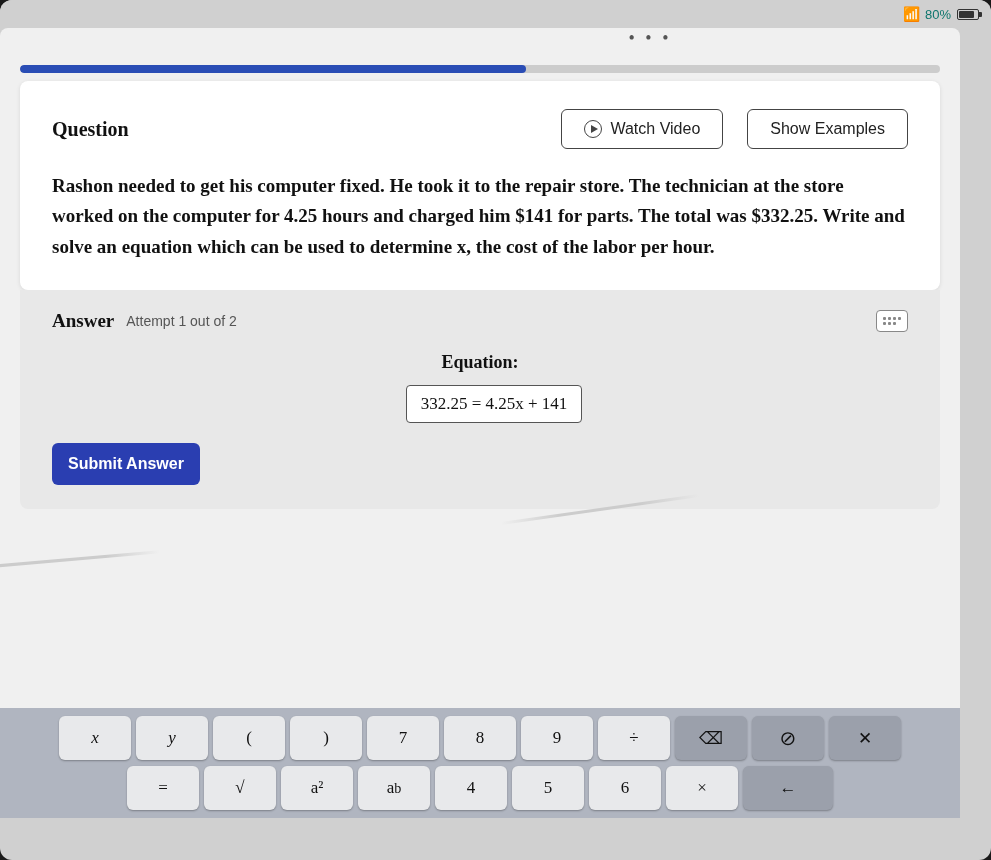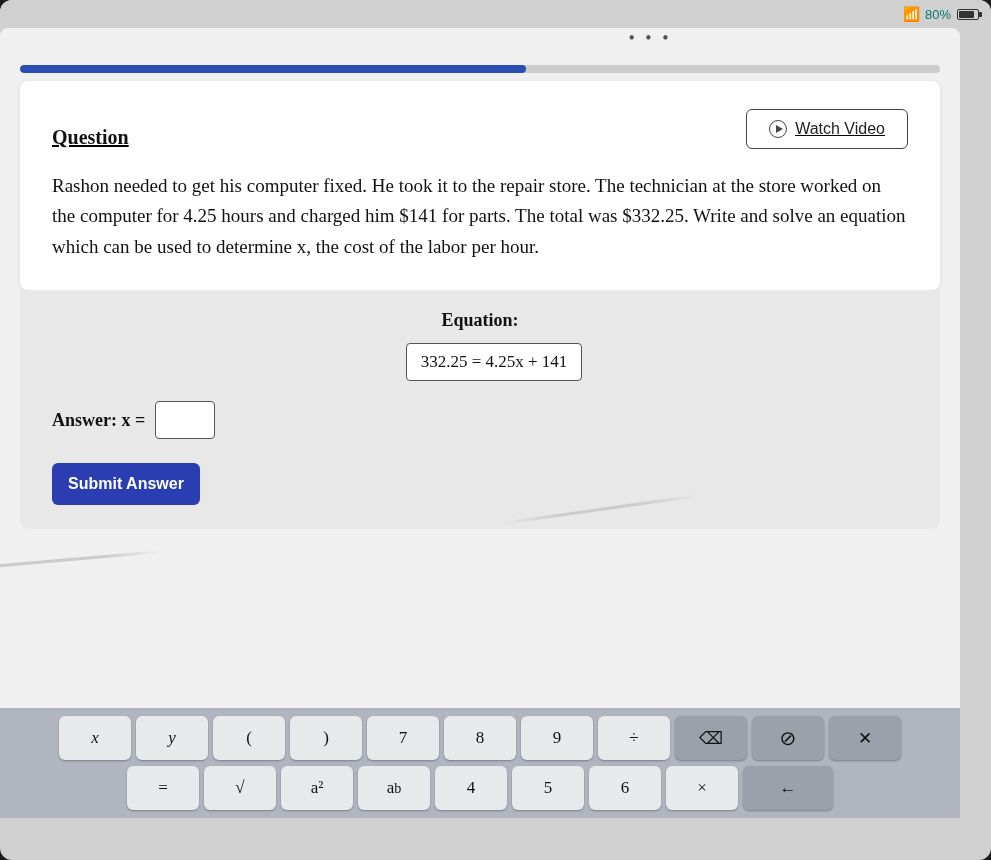--- a/index.html
+++ b/index.html
@@ -91,24 +91,23 @@
       margin: 0 20px;
       background: #ffffff;
       border-radius: 8px;
       padding: 28px 32px;
       box-shadow: 0 1px 4px rgba(0,0,0,0.1);
     }
 
     
     .question-header {
       display: flex;
-      align-items: flex-end;
+      align-items: center;
       justify-content: space-between;
       margin-bottom: 22px;
-      text-decoration: underline;
     }
 
     .question-label {
       font-size: 20px;
       font-weight: bold;
       font-family: Georgia, serif;
       color: #111;
     }
 
     .header-buttons {
@@ -160,20 +159,21 @@
       border-width: 4px 0 4px 7px;
       border-color: transparent transparent transparent #444;
     }
 
     
     .question-text {
       font-size: 19px;
       line-height: 1.6;
       color: #111;
       font-family: Georgia, serif;
+      font-weight: bold;
     }
 
     
     .answer-section {
       margin: 0 20px;
       background: #e8e8e8;
       border-radius: 0 0 8px 8px;
       padding: 20px 32px 24px 32px;
     }
 
@@ -392,46 +392,64 @@
 
     <div class="card">
 
       <div class="question-header">
         <span class="question-label">Question</span>
         <div class="header-buttons">
           <button class="btn-watch-video">
             <span class="play-icon"></span>
             <span>Watch Video</span>
           </button>
+          <button class="btn-show-examples">
+            <span>Show Examples</span>
+          </button>
         </div>
       </div>
 
       <p class="question-text">Rashon needed to get his computer fixed. He took it to the repair store. The technician at the store worked on the computer for 4.25 hours and charged him $141 for parts. The total was $332.25. Write and solve an equation which can be used to determine x, the cost of the labor per hour.</p>
     </div>
 
     <div class="diagonal-line"></div>
     <div class="diagonal-line2"></div>
 
     <div class="answer-section">
 
       
+      <div class="answer-header">
+        <span class="answer-label">Answer</span>
+        <span class="attempt-text">Attempt 1 out of 2</span>
+        <div class="keyboard-icon">
+          <div class="keyboard-icon-inner">
+            <div class="key-row">
+              <div class="key-dot"></div>
+                <div class="key-dot"></div>
+                <div class="key-dot"></div>
+                <div class="key-dot"></div>
+            </div>
+            <div class="key-row">
+              <div class="key-dot"></div>
+                <div class="key-dot"></div>
+                <div class="key-dot"></div>
+            </div>
+          </div>
+        </div>
+      </div>
 
       
       <div class="equation-row">
         <span class="equation-label">Equation:</span>
         <div class="equation-box">
           <span>332.25 = 4.25x + 141</span>
         </div>
       </div>
 
       
-      <div class="answer-row">
-        <span class="answer-x-label">Answer: x =</span>
-        <input class="answer-input" type="text" value="" style="">
-      </div>
 
       
       <button class="submit-btn">
         <span>Submit Answer</span>
       </button>
 
     </div>
 
     <div class="keyboard">
       <div class="keyboard-row">

